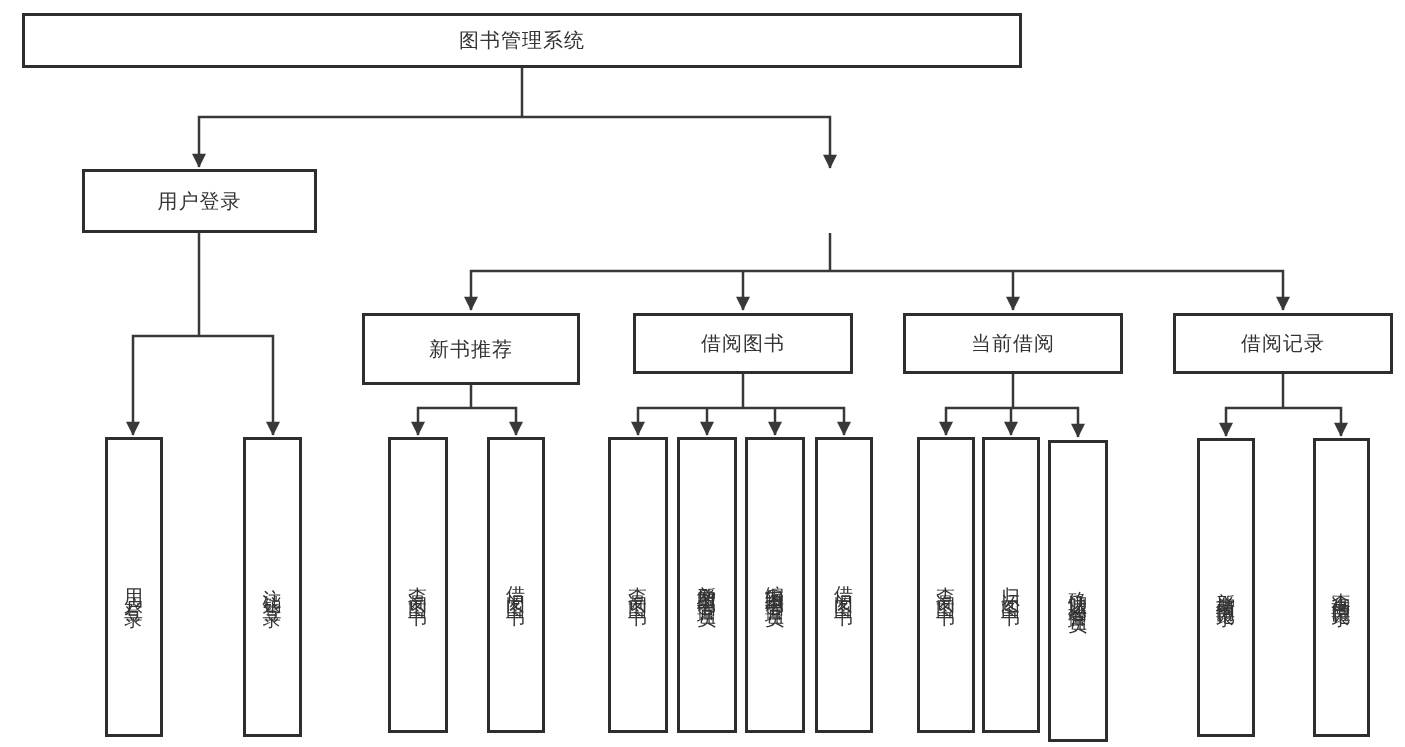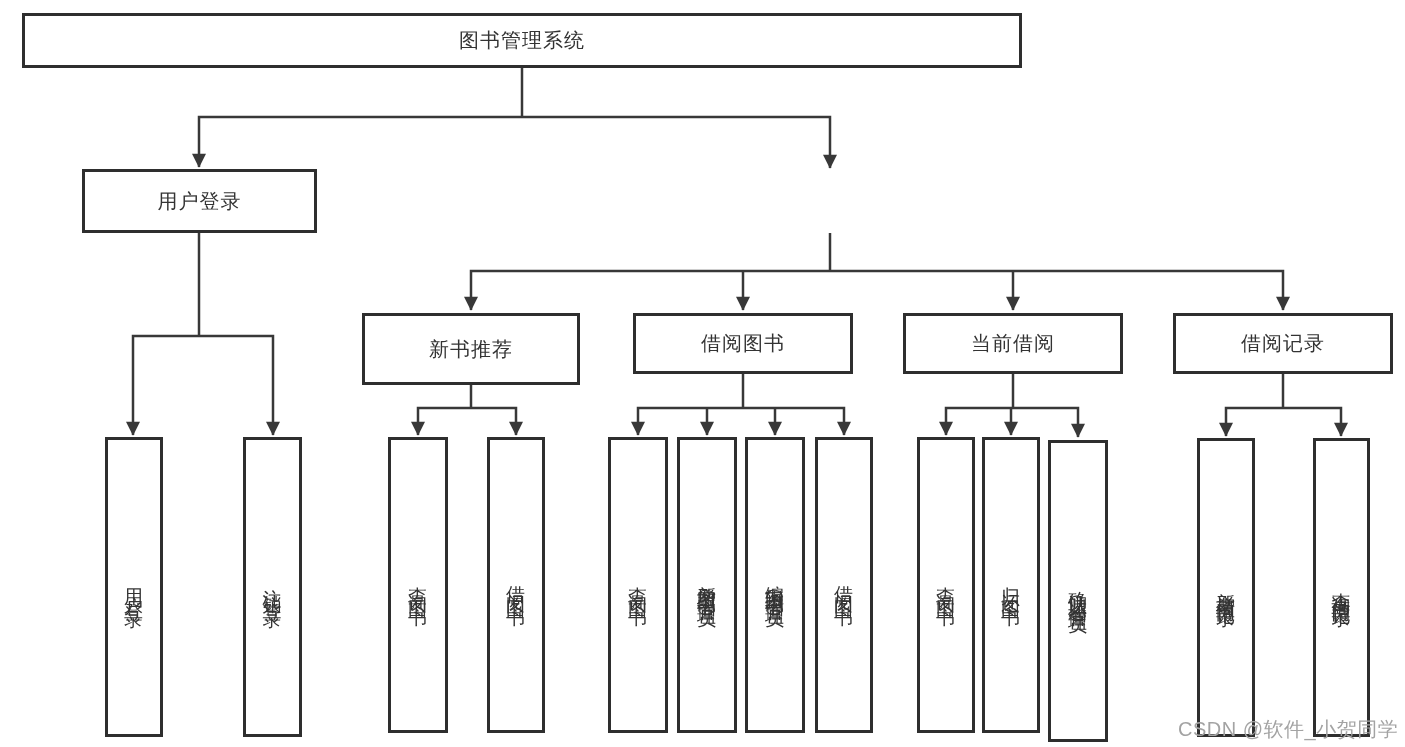--- a/index.html
+++ b/index.html
@@ -151,15 +151,14 @@
     <span class="label">确认归还（管理员）</span>
   </div>
 
   <div class="node v tight" style="left:1197px; top:438px; width:58px; height:299px;">
     <span class="label">新增借阅记录</span>
   </div>
   <div class="node v tight" style="left:1313px; top:438px; width:57px; height:299px;">
     <span class="label">查询借阅记录</span>
   </div>
 
-  <div class="watermark">CSDN @软件_小贺同学</div>
 
 </div>
 
 </body></html>

